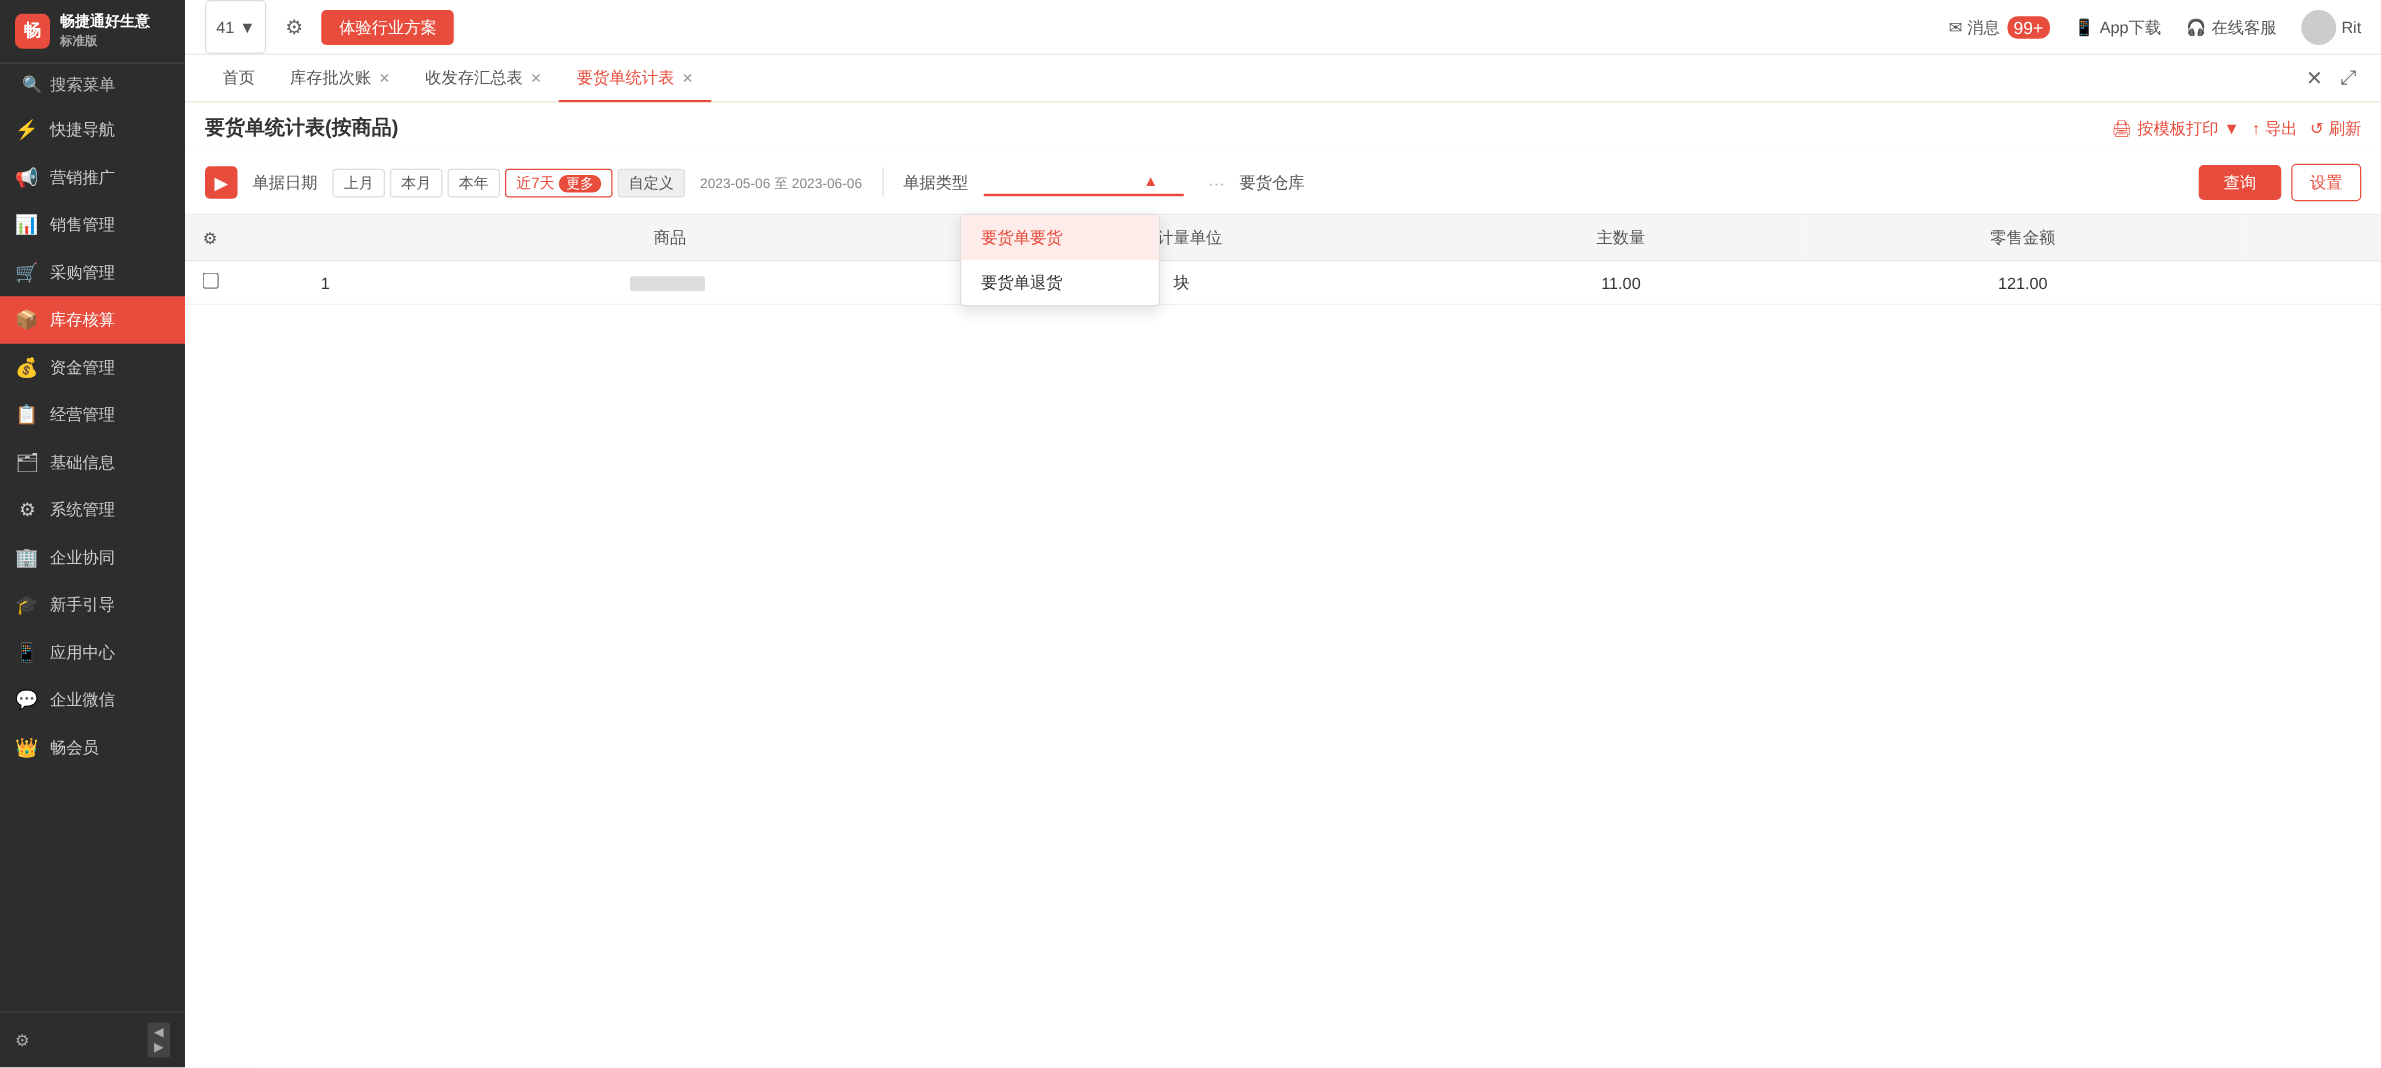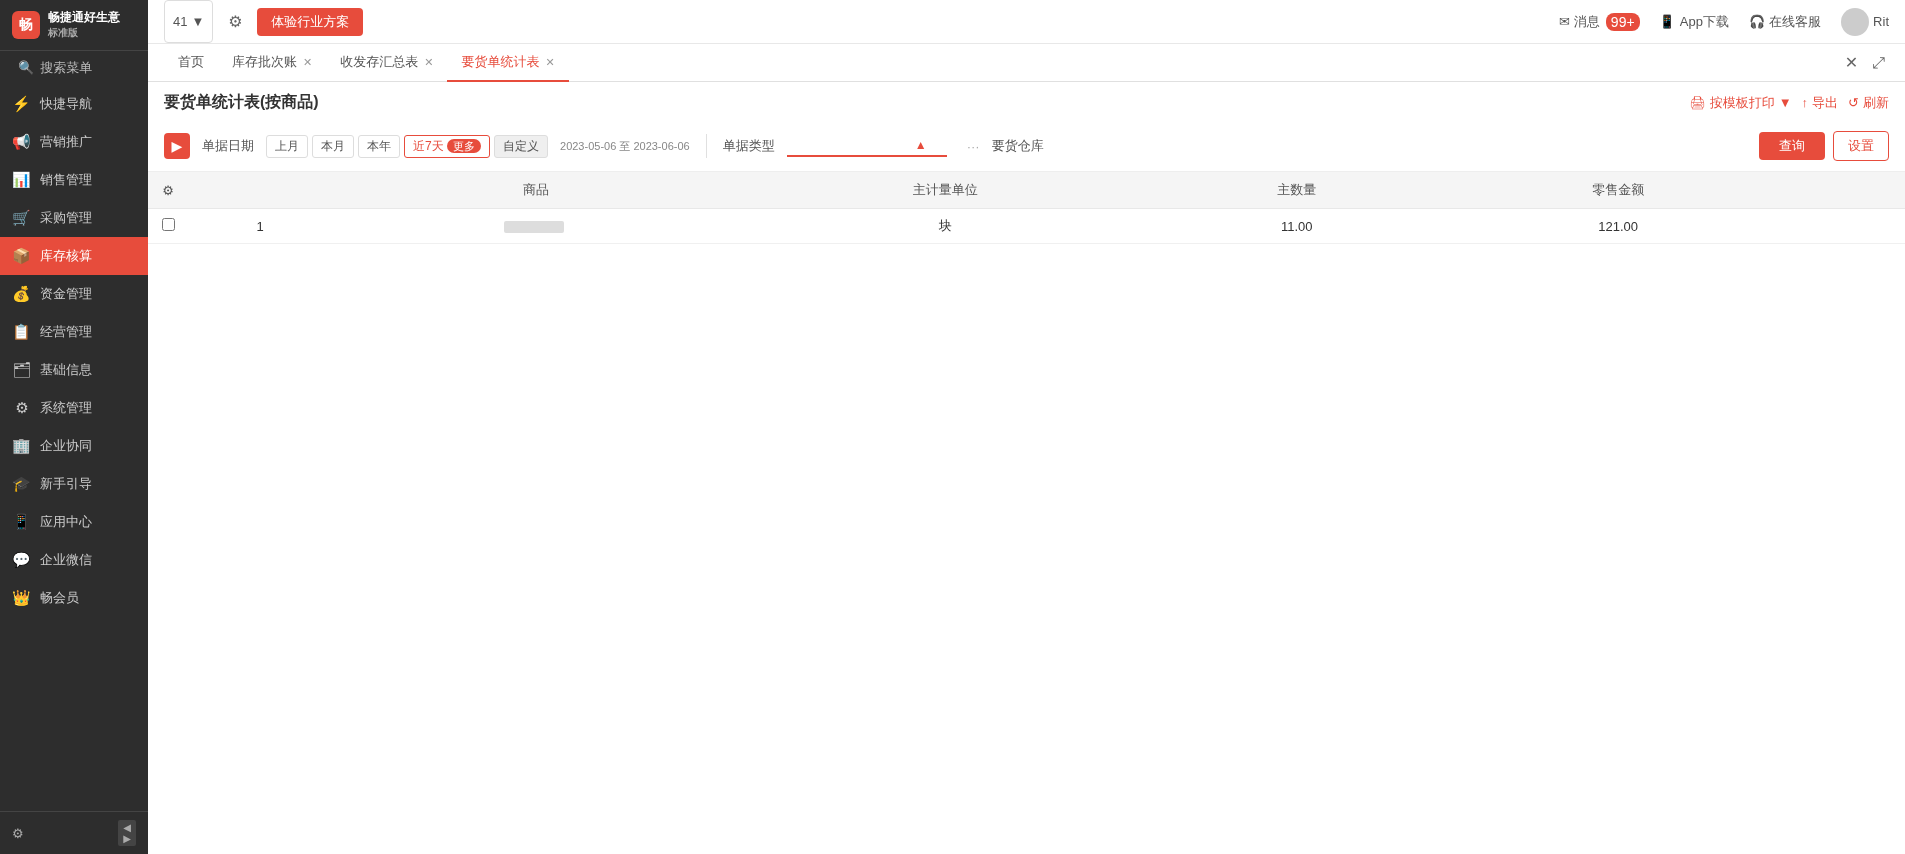--- a/index.html
+++ b/index.html
@@ -613,20 +613,28 @@
       </div>
       <span class="filter-dots">···</span>
 
       <span class="warehouse-label">要货仓库</span>
 
       <div class="filter-actions-right">
         <button class="query-btn">查询</button>
         <button class="setting-btn">设置</button>
       </div>
 
+      <div class="dropdown-overlay">
+        <div class="dropdown-item selected">
+          <span>要货单要货</span>
+        </div>
+        <div class="dropdown-item">
+          <span>要货单退货</span>
+        </div>
+      </div>
     </div>
 
     <div class="table-wrap">
       <table>
         <thead>
           <tr>
             <th class="th-settings">⚙</th>
             <th></th>
             <th>商品</th>
             <th>主计量单位</th>

